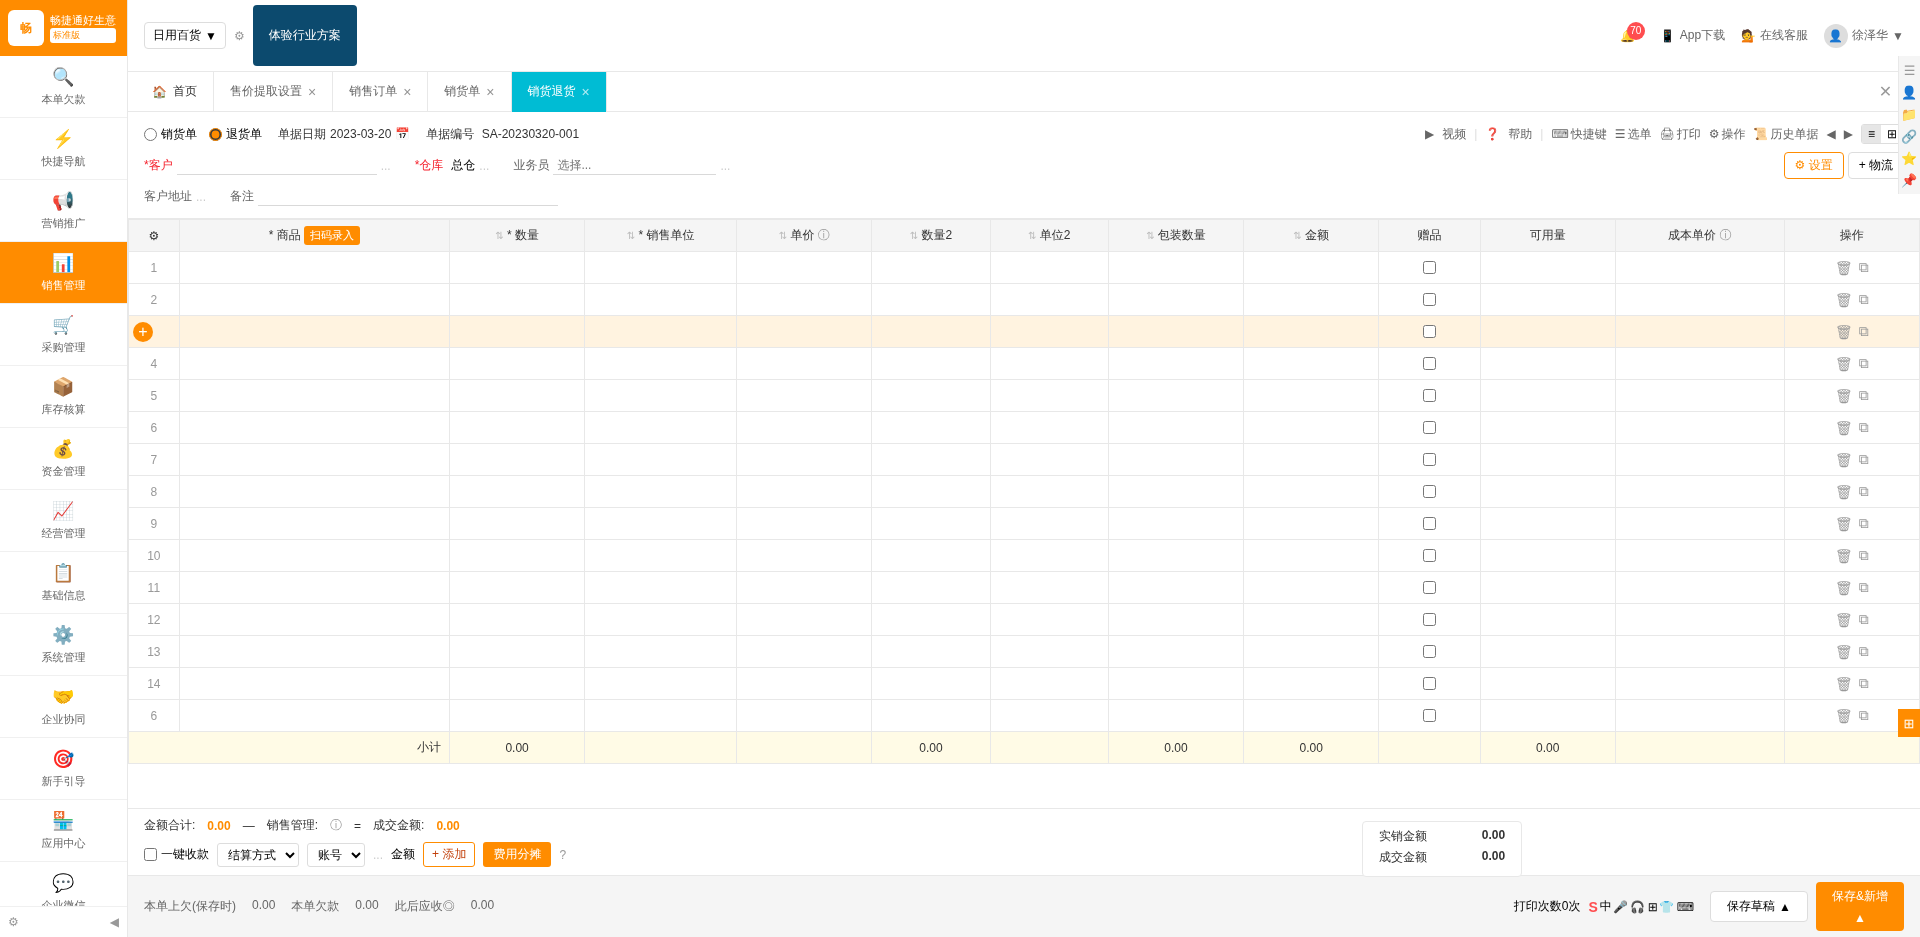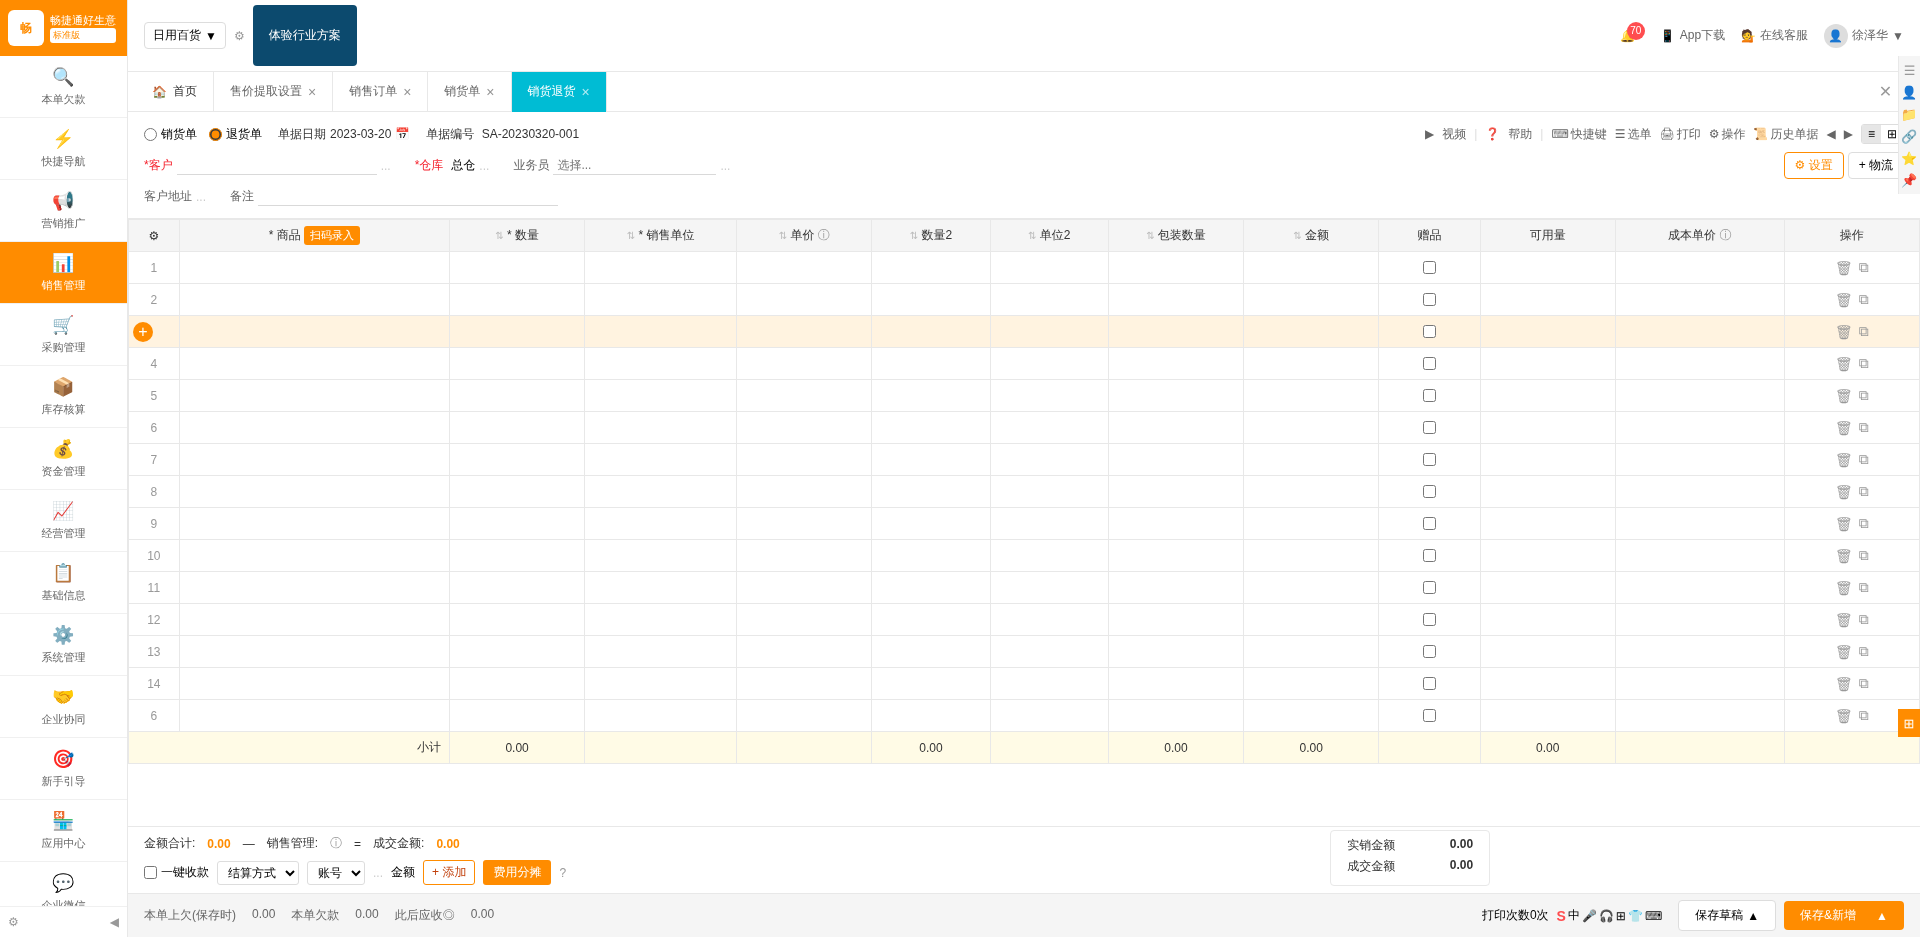--- a/index.html
+++ b/index.html
@@ -84,21 +84,21 @@
     .footer-checkbox { display: flex; align-items: center; gap: 4px; }
     .footer-select { border: 1px solid #ddd; border-radius: 3px; padding: 3px 6px; background: #fff; }
     .footer-add-btn { background: #fff; border: 1px solid #ff8c00; color: #c2410c; border-radius: 3px; padding: 3px 8px; cursor: pointer; }
     .footer-tab-btn { background: #ff8c00; color: #fff; border: none; border-radius: 3px; padding: 4px 10px; cursor: pointer; }
     .footer-help { color: #999; cursor: pointer; }
 
     .status-bar { display: flex; align-items: center; justify-content: space-between; background: #f5f5f5; padding: 6px 16px; border-top: 1px solid #e8e8e8; }
     .status-left { display: flex; gap: 16px; color: #666; }
     .status-right { display: flex; align-items: center; gap: 8px; }
     .save-draft-btn { border: 1px solid #ddd; border-radius: 4px; padding: 6px 16px; background: #fff; cursor: pointer; display: flex; align-items: center; gap: 4px; }
-    .save-new-btn { background: #ff8c00; color: #fff; border: none; border-radius: 4px; padding: 6px 16px; cursor: pointer; display: flex; align-items: center; gap: 20px; }
+    .save-new-btn { background: #ff8c00; color: #fff; border: none; border-radius: 4px; padding: 6px 16px; cursor: pointer; display: flex; align-items: center; gap: 6px; flex-direction: column; }
     .summary-row { display: flex; justify-content: space-between; gap: 16px; color: #333; margin-bottom: 4px; }
     .summary-value { font-weight: bold; color: #333; }
 
     .close-tab-btn { color: #fff; background: none; border: none; font-size: 16px; cursor: pointer; padding: 0 2px; }
     .maximize-btn { color: #fff; background: none; border: none; font-size: 14px; cursor: pointer; padding: 0 2px; }
 
     .info-icon { color: #999; cursor: pointer; font-size: 12px; }
     .sort-icon { color: #bbb; cursor: pointer; font-size: 10px; }
     
     

